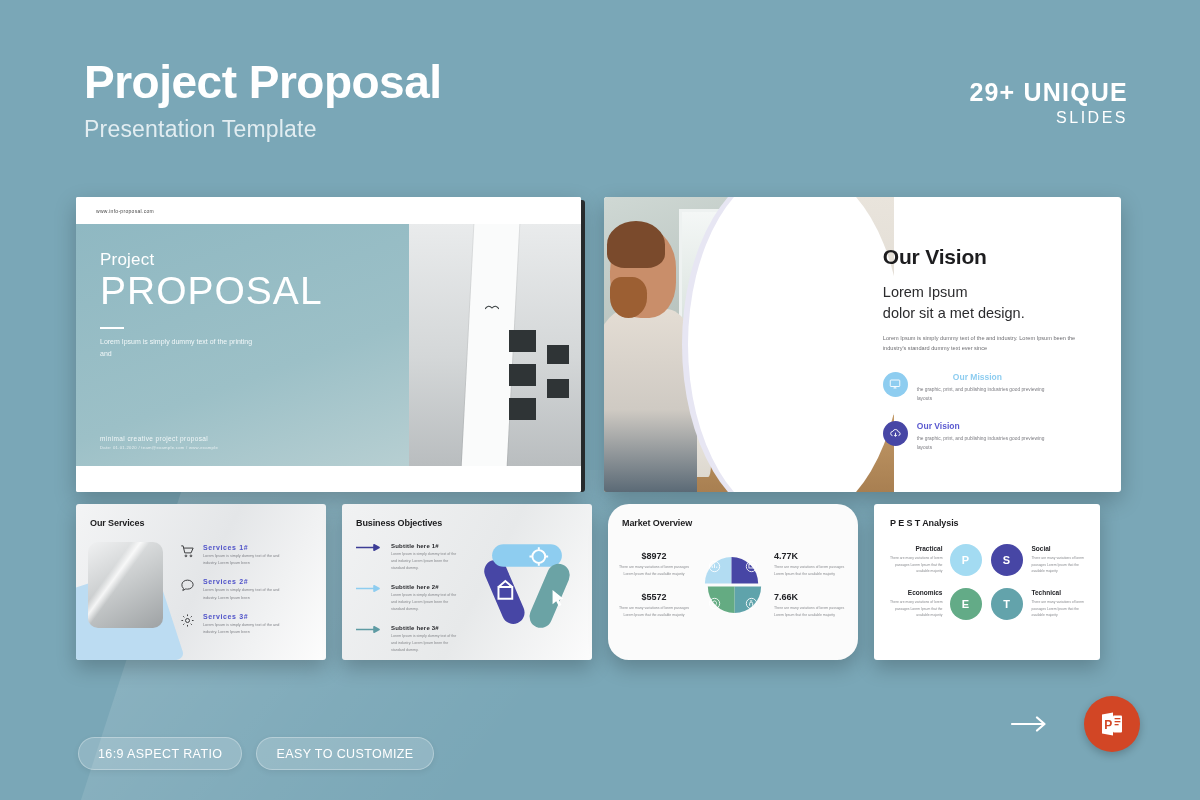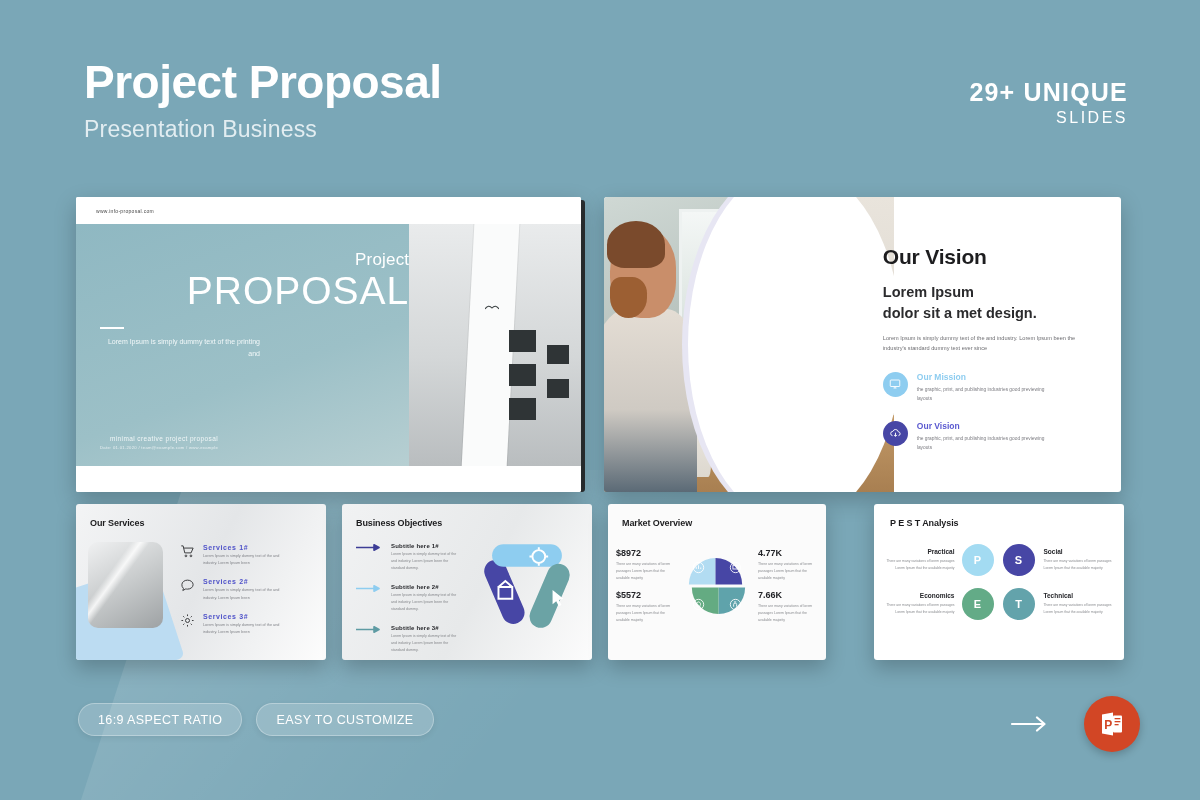--- a/index.html
+++ b/index.html
@@ -51,21 +51,21 @@
     overflow: hidden;
   }
 
   
   #slide-title { left: 76px; top: 197px; width: 505px; height: 295px; border-radius: 2px; }
   #slide-title .s1-url-bar {
     height: 27px; background: #ffffff; display: flex; align-items: center;
     padding-left: 20px;
   }
   #slide-title .s1-url { font-size: 5px; color: #4a4a4a; letter-spacing: 0.3px; }
-  #slide-title .s1-body { position: relative; height: 242px; display: flex; text-align: right; }
+  #slide-title .s1-body { position: relative; height: 242px; display: flex; }
   #slide-title .s1-left {
     width: 66%; background: linear-gradient(160deg,#8fb8c2 0%, #9cc0c7 60%, #b7cfd2 100%);
     padding: 26px 0 0 24px; position: relative;
   }
   #slide-title .s1-small { font-size: 17px; color: #ffffff; font-weight: 400; letter-spacing: .2px;}
   #slide-title .s1-big {
     font-size: 39px; color: #ffffff; font-weight: 400; letter-spacing: 1px;
     line-height: 1.05; margin-top: 1px;
   }
   #slide-title .s1-rule { width: 24px; height: 2px; background: #ffffff; margin: 15px 0 7px; }
@@ -115,39 +115,39 @@
     background: linear-gradient(180deg,#f2efe9 0%, #ddd8cf 100%); border-radius: 26% 26% 14% 14%; }
   .v-pot { position: absolute; left: 44%; bottom: 6%; width: 12%; height: 18%;
     background: linear-gradient(180deg,#c8ccce 0%, #9aa1a5 100%); border-radius: 8% 8% 16% 16%; }
   .v-circle-mask {
     position: absolute; left: 29%; top: -11%; width: 74%; height: 122%;
     background: #ffffff; border-radius: 50%;
     box-shadow: -6px 0 0 0 #e7e6f3;
   }
   #slide-vision .v-text { position: absolute; right: 0; top: 0; width: 48%; height: 100%; padding: 48px 24px 0 10px; }
   .v-h1 { font-size: 21px; font-weight: bold; color: #1d1d1f; letter-spacing: -0.2px; }
-  .v-h2 { font-size: 14.5px; color: #2b2b2d; line-height: 1.45; margin-top: 13px; font-weight: 700; }
+  .v-h2 { font-size: 14.5px; color: #2b2b2d; line-height: 1.45; margin-top: 13px; font-weight: 400; }
   .v-p { font-size: 5.6px; color: #6e6e72; line-height: 1.85; margin-top: 9px; max-width: 205px; }
   .v-row { display: flex; align-items: flex-start; gap: 9px; margin-top: 18px; }
   .v-icon { width: 25px; height: 25px; border-radius: 50%; flex: 0 0 25px;
     display: flex; align-items: center; justify-content: center; }
   .v-icon.mission { background: #8ecdf0; }
   .v-icon.vision { background: #4746a5; }
   .v-row-title { font-size: 8.5px; font-weight: bold; }
-  .v-row-title.mission { color: #8ecdf0; }
+  .v-row-title.mission { color: #8ecdf0; margin-left: 36px; }
   .v-row-title.vision { color: #5b5ad0; }
   .v-row-p { font-size: 4.8px; color: #7b7b80; line-height: 1.9; margin-top: 3px; max-width: 130px; }
 
   
   .small-slide { top: 504px; height: 156px; border-radius: 3px;
     box-shadow: 0 8px 20px rgba(0,0,0,0.22); }
   #slide-services { left: 76px; width: 250px; background: linear-gradient(118deg,#f3f4f5 0%, #e4e6e8 50%, #fdfdfd 100%); }
   #slide-objectives { left: 342px; width: 250px; background: linear-gradient(118deg,#f1f2f3 0%, #e7e9ea 55%, #fcfcfc 100%); }
-  #slide-market   { left: 608px; width: 218px; background: #fbfbfb; }
-  #slide-pest     { left: 874px; width: 250px; background: #ffffff; }
+  #slide-market   { left: 608px; width: 250px; background: #fbfbfb; border-radius: 21px; }
+  #slide-pest     { left: 874px; width: 226px; background: #ffffff; }
 
   .ss-title { font-size: 9px; font-weight: bold; color: #1d1d1f; letter-spacing: -0.1px; }
 
   
   #slide-services .svc-wrap { padding: 14px 0 0 14px; position: relative; height: 100%; }
   #slide-services .svc-blue {
     position: absolute; left: -22px; bottom: -18px; width: 118px; height: 100px;
     background: #bcdcf2; transform: rotate(-18deg); border-radius: 6px;
   }
   #slide-services .svc-photo {
@@ -175,42 +175,42 @@
   .bo-graphic { position: absolute; right: 6px; top: 24px; width: 118px; height: 118px; }
 
   
   #slide-market .mk-wrap { padding: 14px 0 0 14px; position: relative; height: 100%; }
   .mk-grid {
     position: absolute; left: 8px; top: 44px; right: 8px;
     display: grid; grid-template-columns: 1fr 74px 1fr; gap: 8px 4px; align-items: center;
   }
   .mk-val { font-size: 9px; font-weight: bold; color: #222327; }
   .mk-desc { font-size: 3.5px; color: #8a8c90; line-height: 2; margin-top: 3px; }
-  .mk-cell.left { text-align: left; }
+  .mk-cell.left { text-align: center; }
   .mk-cell.right { text-align: left; }
   .mk-flower { grid-row: 1 / span 2; grid-column: 2; width: 74px; height: 74px; position: relative; }
 
   
   #slide-pest .pe-wrap { padding: 14px 0 0 16px; position: relative; height: 100%; }
   .pe-grid {
     position: absolute; left: 10px; top: 40px; right: 10px;
     display: grid; grid-template-columns: 1fr 34px 34px 1fr; gap: 12px 7px; align-items: center;
   }
   .pe-label { font-size: 6.5px; font-weight: bold; color: #25262a; }
   .pe-desc { font-size: 3.4px; color: #8a8c90; line-height: 2; margin-top: 3px; }
   .pe-cell.left { text-align: right; }
   .pe-cell.right { text-align: left; }
   .pe-circle {
     width: 32px; height: 32px; border-radius: 50%; color: #fff;
     display: flex; align-items: center; justify-content: center;
     font-size: 11px; font-weight: bold;
   }
 
   
-  .pills { position: absolute; left: 78px; top: 703px; display: flex; gap: 14px; }
+  .pills { position: absolute; left: 78px; top: 737px; display: flex; gap: 14px; }
   .pill {
     height: 33px; padding: 0 19px; border-radius: 17px;
     background: rgba(255,255,255,0.17);
     border: 1px solid rgba(255,255,255,0.30);
     display: flex; align-items: center; justify-content: center;
     color: #ffffff; font-size: 12.5px; letter-spacing: .4px;
     box-shadow: 0 2px 6px rgba(0,0,0,0.07);
   }
   .cta { position: absolute; right: 150px; top: 712px; width: 40px; height: 24px; }
   .ppt-logo {
@@ -223,21 +223,21 @@
 </style>
 </head>
 <body>
 
 <div id="root">
 
   <div class="beam"></div>
 
   <div class="header">
     <div class="title">Project Proposal</div>
-    <div class="subtitle">Presentation Business</div>
+    <div class="subtitle">Presentation Template</div>
   </div>
   <div class="badge">
     <div class="badge-main">29+ UNIQUE</div>
     <div class="badge-sub">SLIDES</div>
   </div>
 
   <div class="slide-edge"></div>
   <div class="slide" id="slide-title">
     <div class="s1-url-bar">
       <span class="s1-url">www.info-proposal.com</span>

